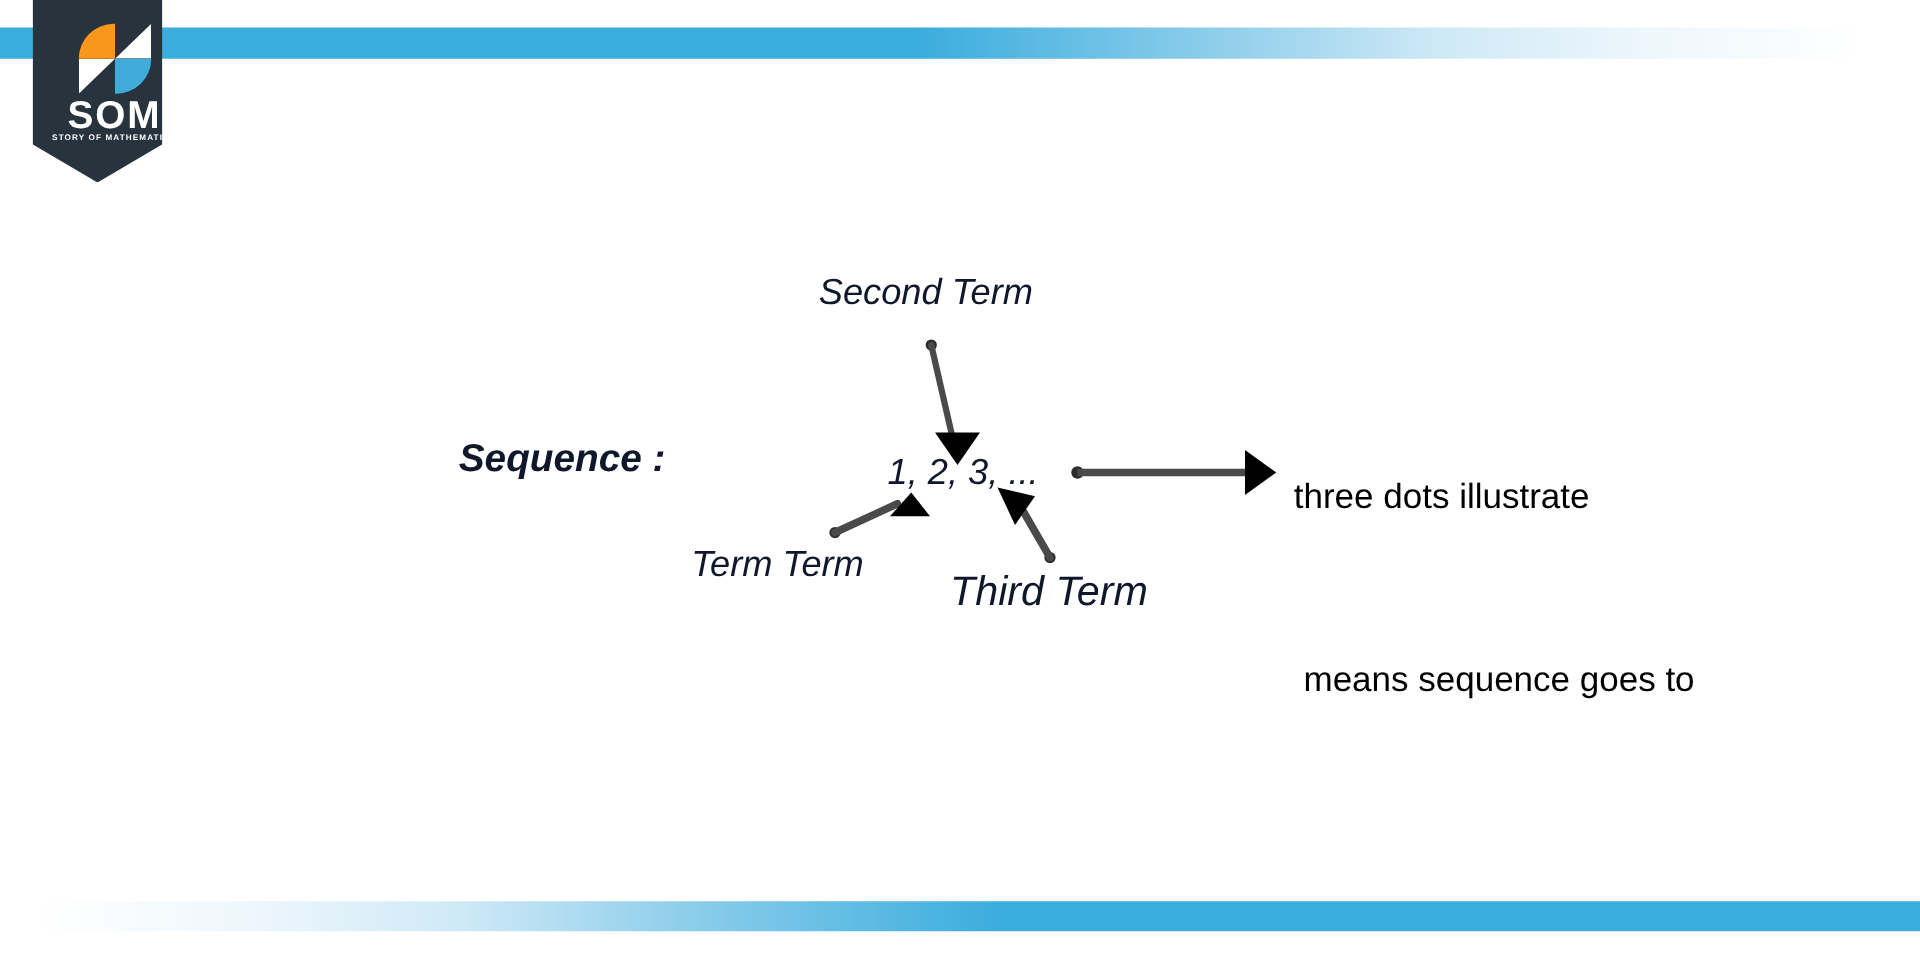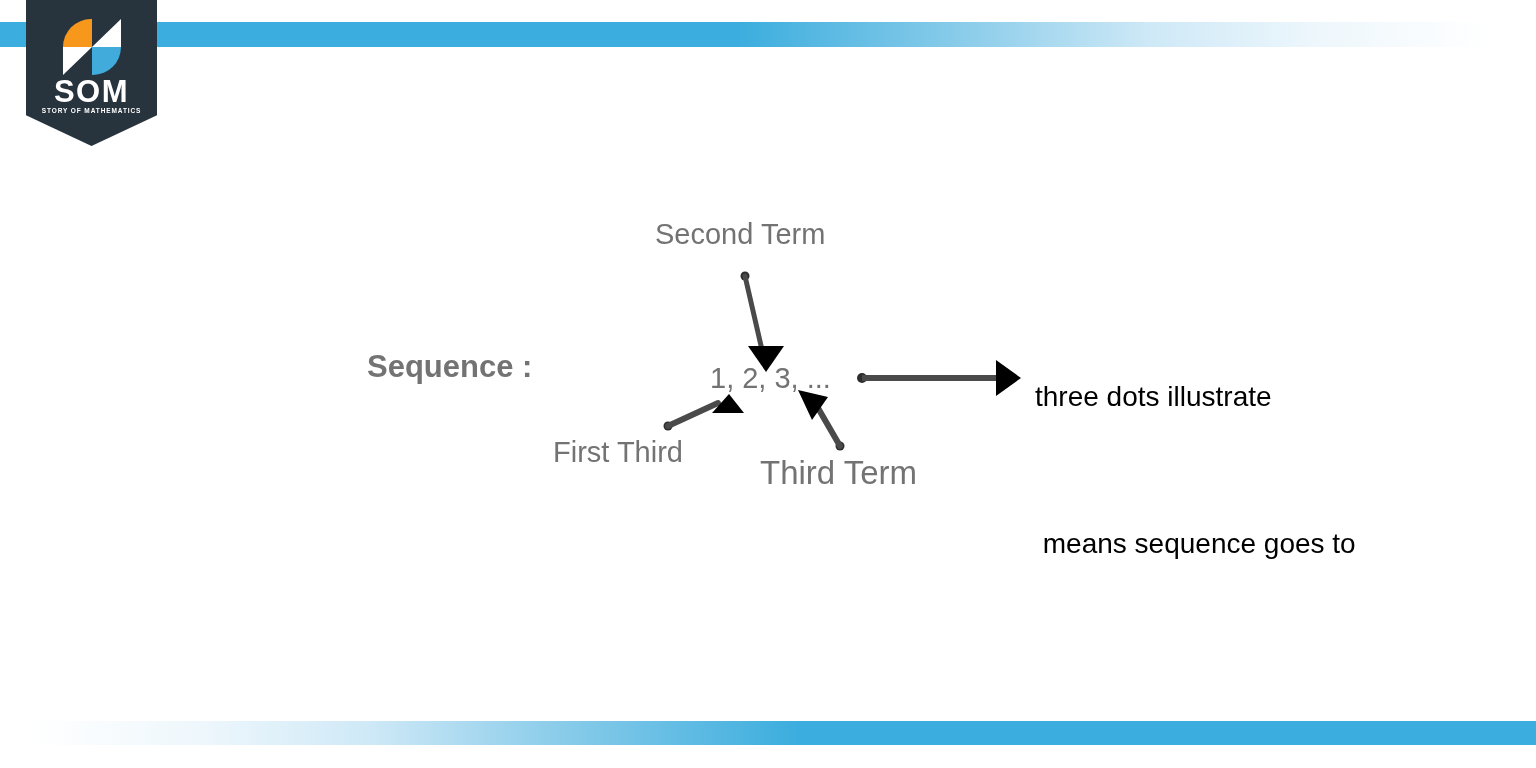--- a/index.html
+++ b/index.html
@@ -35,21 +35,21 @@
     width: 1536px;
     height: 24px;
     background: linear-gradient(to right, #ffffff 2%, #eef7fc 13%, #cfe9f7 24%, #8ccdea 36%, #3badde 52%, #3badde 100%);
   }
 
   
   .logo {
     position: absolute;
     left: 26px;
     top: 0;
-    width: 131px;
+    width: 104px;
     height: 146px;
   }
   .logo-shape {
     position: absolute;
     inset: 0;
     background: #27333d;
     -webkit-clip-path: polygon(0 0, 100% 0, 100% 79%, 50% 100%, 0 79%);
     clip-path: polygon(0 0, 100% 0, 100% 79%, 50% 100%, 0 79%);
   }
   .logo-mark {
@@ -111,23 +111,24 @@
     color: #ffffff;
     font-size: 6.5px;
     font-weight: bold;
     letter-spacing: 0.9px;
     line-height: 1;
   }
 
   
   .dg-text {
     position: absolute;
-    color: #737373;
+    color: #0f172a;
     white-space: nowrap;
     line-height: 1.2;
+    font-style: italic;
   }
   .label-sequence {
     left: 367px;
     top: 348px;
     font-size: 31px;
     font-weight: bold;
   }
   .label-terms {
     left: 710px;
     top: 361px;
@@ -185,21 +186,21 @@
       <span class="mk mk-bl"></span>
       <span class="mk mk-br"></span>
     </div>
     <div class="logo-word">SOM</div>
     <div class="logo-tagline">STORY OF MATHEMATICS</div>
   </div>
 
   <div class="dg-text label-sequence">Sequence :</div>
   <div class="dg-text label-terms">1, 2, 3, ...</div>
   <div class="dg-text label-second">Second Term</div>
-  <div class="dg-text label-first">First Third</div>
+  <div class="dg-text label-first">Term Term</div>
   <div class="dg-text label-third">Third Term</div>
 
   <div class="note-block">
     <div>three dots illustrate</div>
     <div> means sequence goes to</div>
     
   </div>
 
   <svg class="arrows" viewBox="0 0 1536 768">
 

